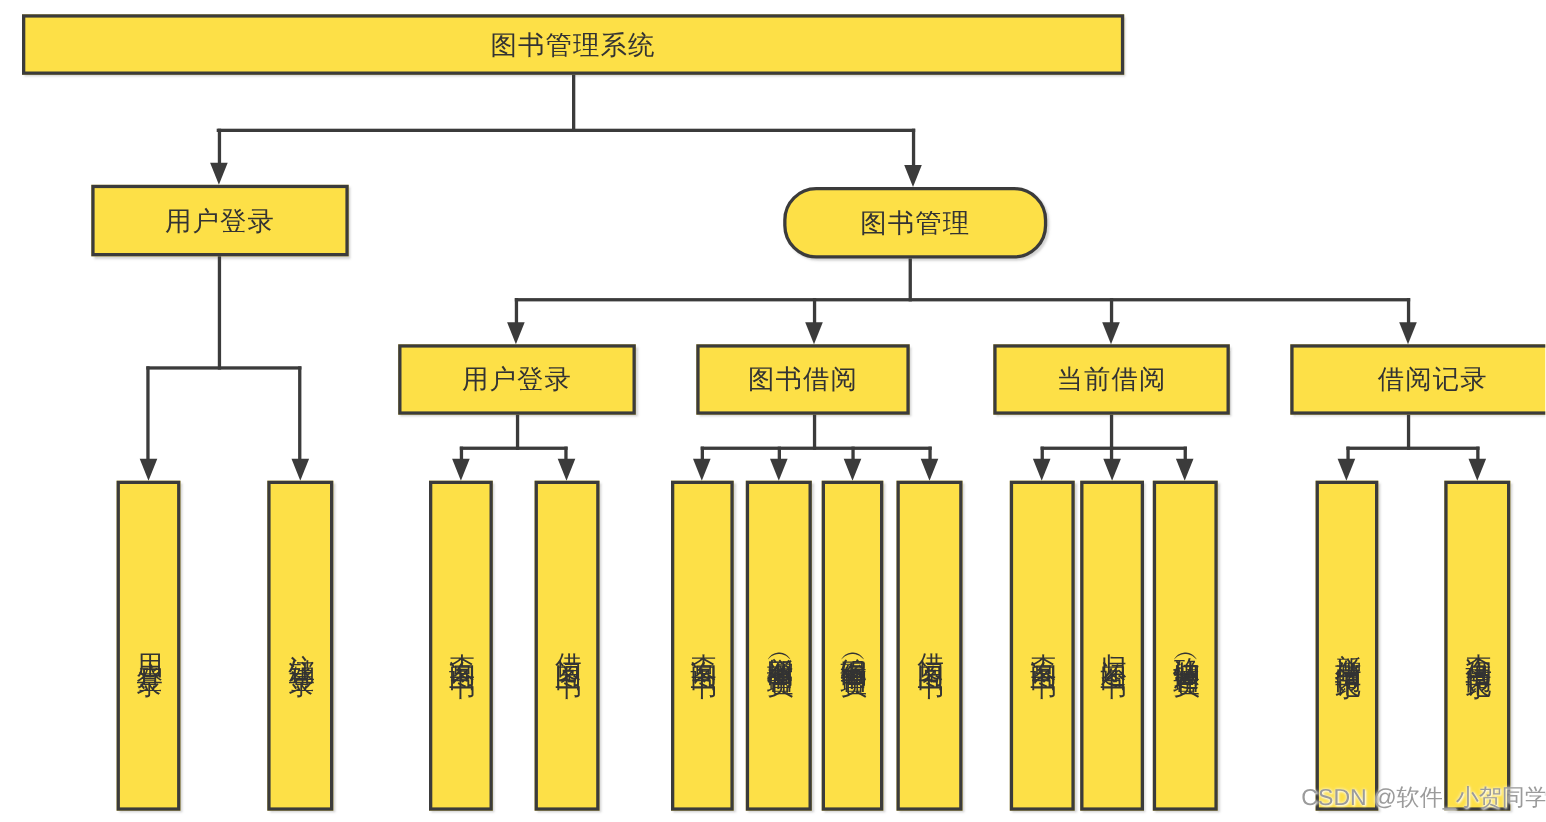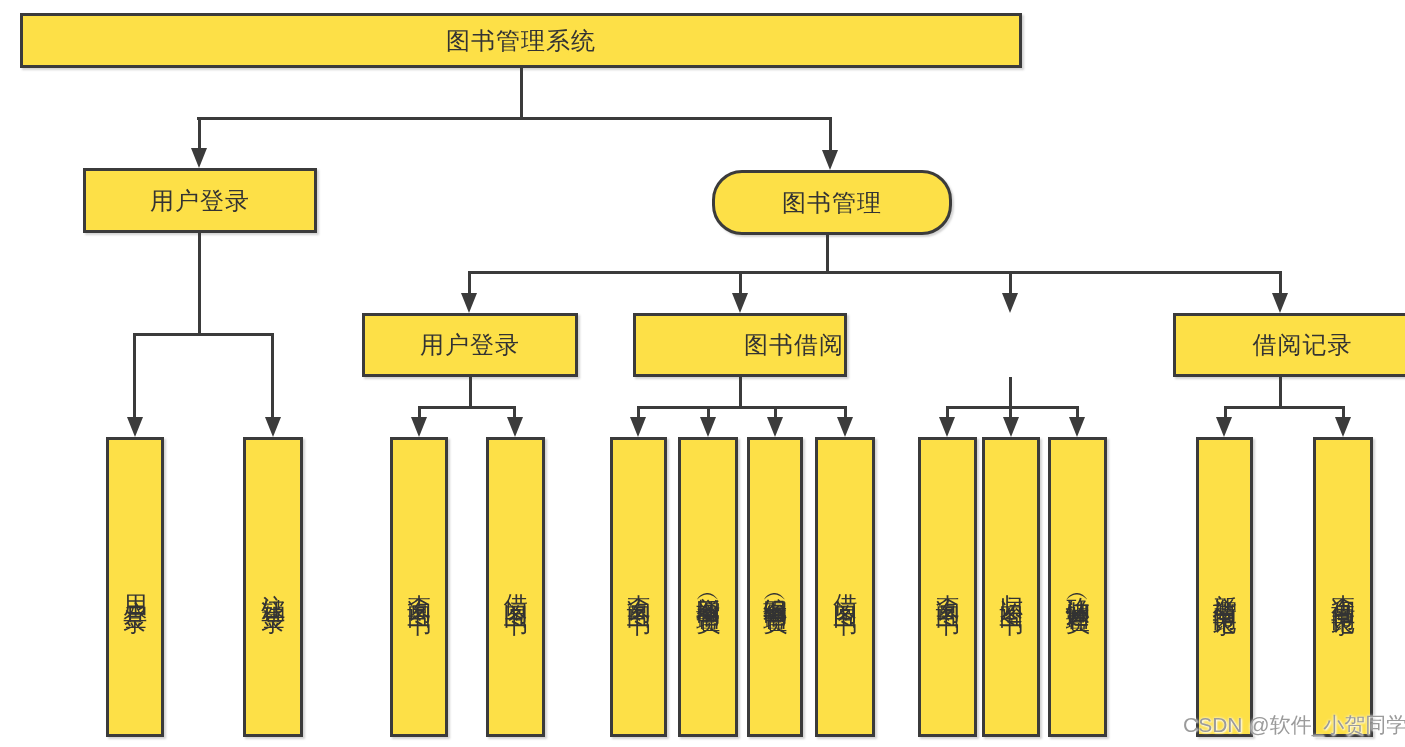--- a/index.html
+++ b/index.html
@@ -89,22 +89,25 @@
   <div class="line" style="left:739px; top:271px; width:3px; height:24px;"></div>
   <div class="ahead" style="left:732px; top:293px;"></div>
   <div class="line" style="left:1009px; top:271px; width:3px; height:24px;"></div>
   <div class="ahead" style="left:1002px; top:293px;"></div>
   <div class="line" style="left:1279px; top:271px; width:3px; height:24px;"></div>
   <div class="ahead" style="left:1272px; top:293px;"></div>
 
   <div class="node h" style="left:362px; top:313px; width:216px; height:64px;">
     <span>用户登录</span>
   </div>
-  <div class="node h" style="left:633px; top:313px; width:214px; height:64px;justify-content:flex-end;">
+  <div class="node h" style="left:633px; top:313px; width:194px; height:64px;">
     <span>图书借阅</span>
+  </div>
+  <div class="node h" style="left:903px; top:313px; width:215px; height:64px;">
+    <span>当前借阅</span>
   </div>
   <div class="node h" style="left:1173px; top:313px; width:259px; height:64px;">
     <span>借阅记录</span>
   </div>
 
   <div class="line" style="left:469px; top:377px; width:3px; height:32px;"></div>
   <div class="line" style="left:418px; top:406px; width:98px; height:3px;"></div>
   <div class="line" style="left:418px; top:406px; width:3px; height:13px;"></div>
   <div class="ahead" style="left:411px; top:417px;"></div>
   <div class="line" style="left:513px; top:406px; width:3px; height:13px;"></div>

